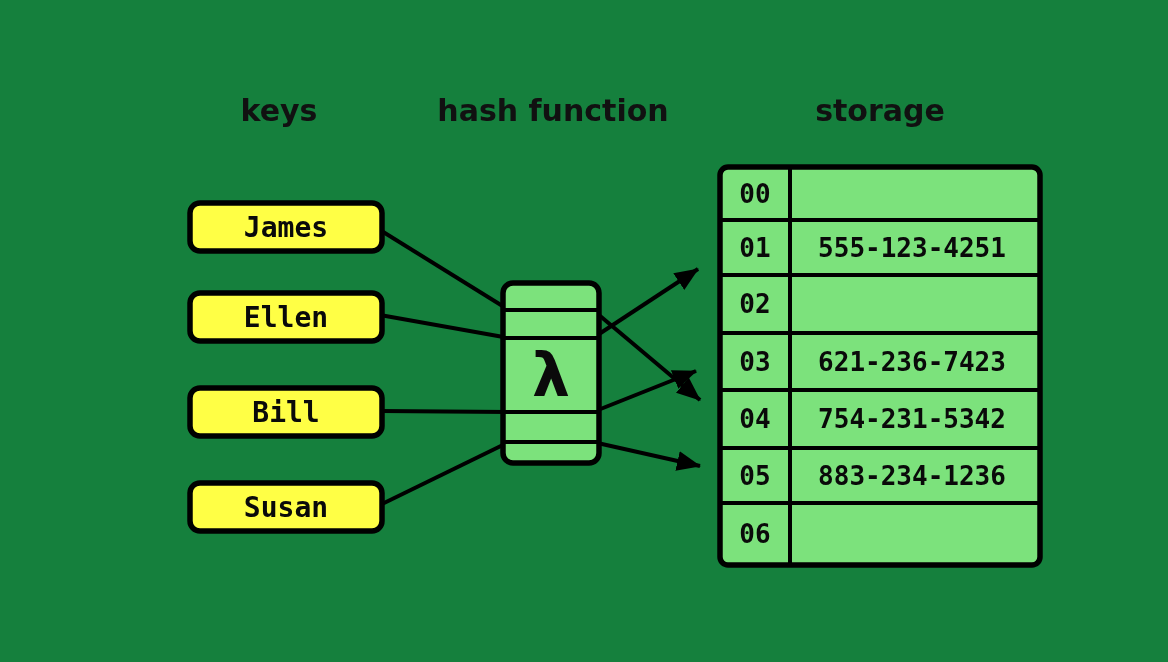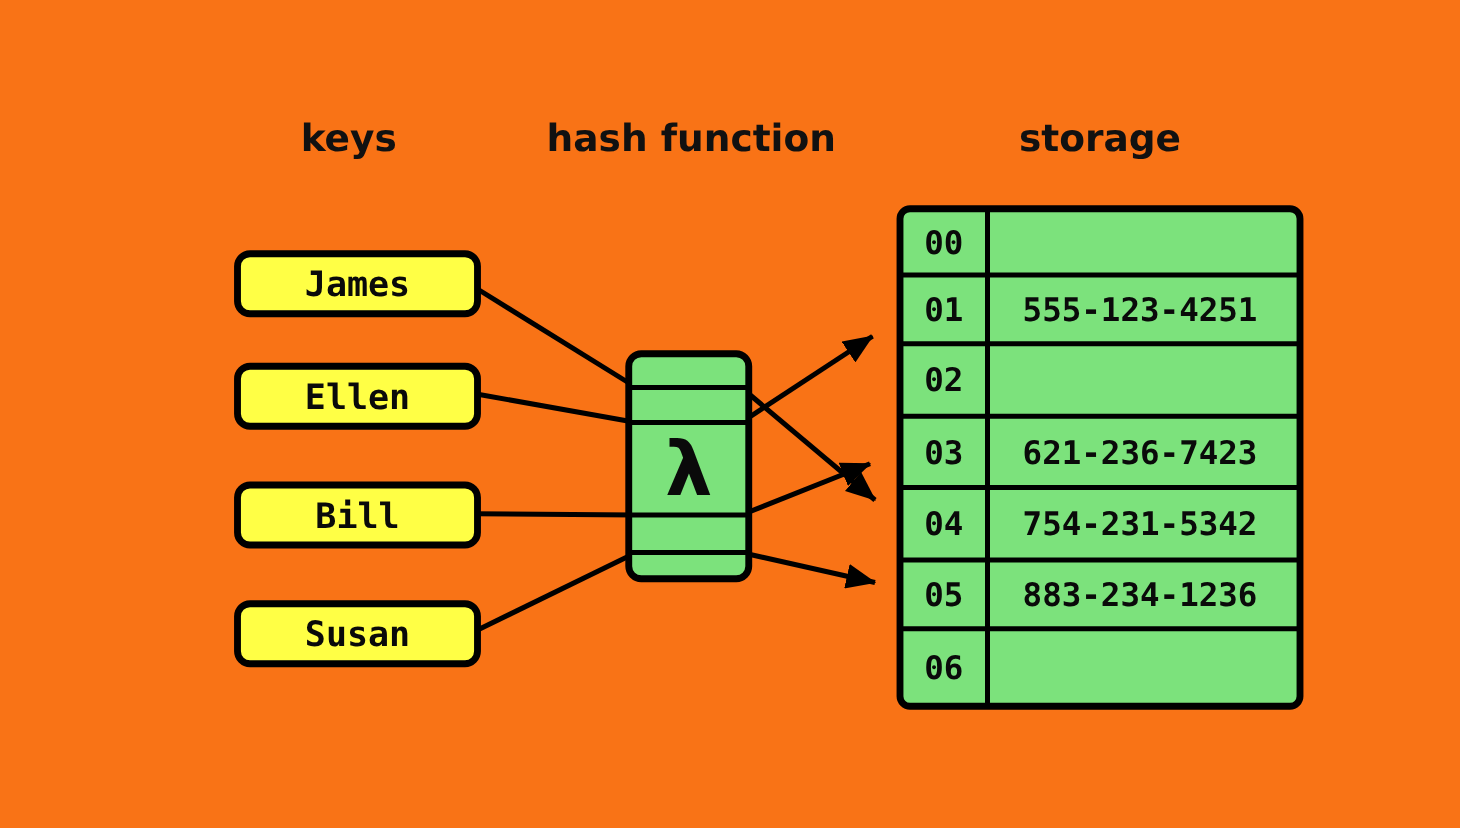--- a/index.html
+++ b/index.html
@@ -4,21 +4,21 @@
 <style>
   html, body {
     margin: 0;
     padding: 0;
     background: #ffffff;
   }
   .stage {
     position: relative;
     width: 1168px;
     height: 662px;
-    background: #f97316;
+    background: #15803d;
     overflow: hidden;
     font-family: "DejaVu Sans", sans-serif;
   }
   svg { display: block; }
   .hdr {
     font-family: "DejaVu Sans", sans-serif;
     font-weight: bold;
     font-size: 30px;
     fill: #111111;
   }

